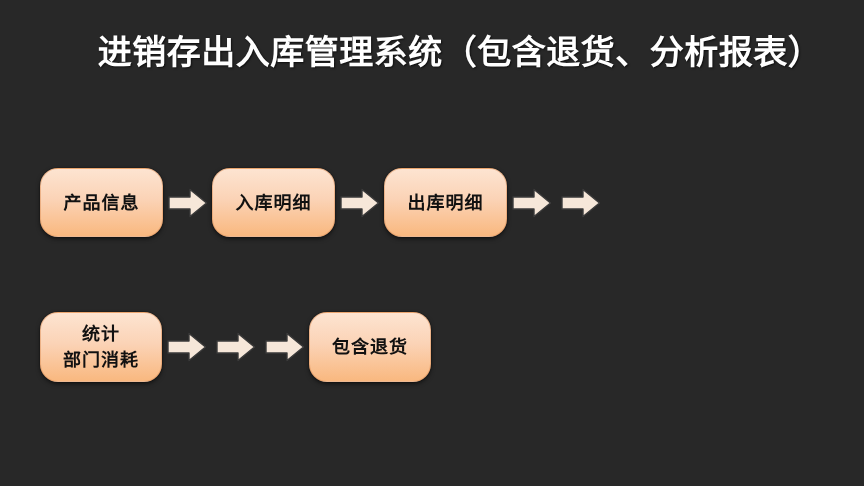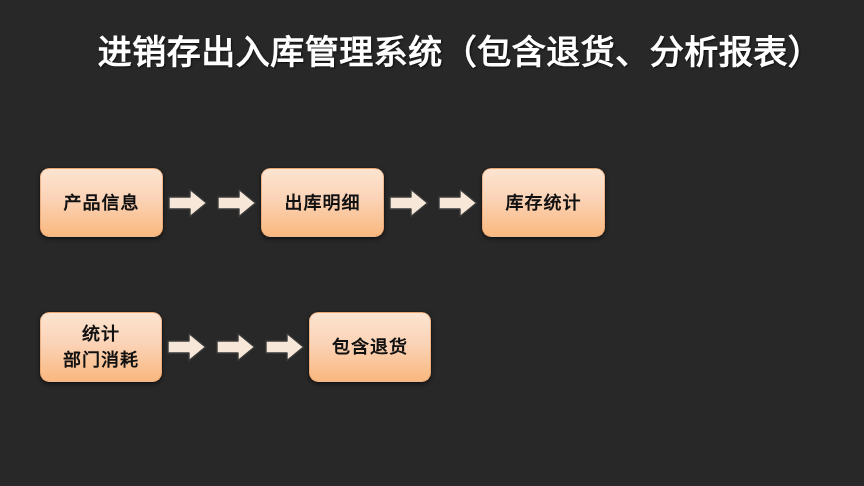--- a/index.html
+++ b/index.html
@@ -48,21 +48,21 @@
     align-items: center;
     left: 40px;
   }
   #row-1 { top: 168px; }
   #row-2 { top: 312px; }
 
   
   .node {
     box-sizing: border-box;
     background: linear-gradient(to bottom, #fde4d1 0%, #fbd3b6 45%, #f9b87f 100%);
-    border-radius: 9px;
+    border-radius: 18px;
     border: 1px solid rgba(224,150,95,0.55);
     box-shadow: 0 2px 4px rgba(0,0,0,0.55), 0 0 0 1px rgba(0,0,0,0.10);
     color: #111111;
     font-size: 18px;
     font-weight: bold;
     display: flex;
     align-items: center;
     justify-content: center;
     text-align: center;
     letter-spacing: 1px;
@@ -97,20 +97,23 @@
     <div class="node">
       <span class="label-line">产品信息</span>
     </div>
 
     <div class="arrow">
       <svg width="40" height="30" viewBox="0 0 40 30" aria-hidden="true">
         <path d="M1,9 L22,9 L22,1.5 L38.5,15 L22,28.5 L22,21 L1,21 Z" fill="#f6e7d9" stroke="#3a3a3a" stroke-width="1.4" stroke-linejoin="round"></path>
       </svg>
     </div>
 
+    <div class="node">
+      <span class="label-line">入库明细</span>
+    </div>
 
     <div class="arrow">
       <svg width="40" height="30" viewBox="0 0 40 30" aria-hidden="true">
         <path d="M1,9 L22,9 L22,1.5 L38.5,15 L22,28.5 L22,21 L1,21 Z" fill="#f6e7d9" stroke="#3a3a3a" stroke-width="1.4" stroke-linejoin="round"></path>
       </svg>
     </div>
 
     <div class="node">
       <span class="label-line">出库明细</span>
     </div>
@@ -121,23 +124,20 @@
       </svg>
     </div>
 
 
     <div class="arrow">
       <svg width="40" height="30" viewBox="0 0 40 30" aria-hidden="true">
         <path d="M1,9 L22,9 L22,1.5 L38.5,15 L22,28.5 L22,21 L1,21 Z" fill="#f6e7d9" stroke="#3a3a3a" stroke-width="1.4" stroke-linejoin="round"></path>
       </svg>
     </div>
 
-    <div class="node">
-      <span class="label-line">库存统计</span>
-    </div>
 
   </div>
 
   <div class="row" id="row-2">
 
     <div class="node">
       <div>
         <span class="label-line">统计</span>
         <span class="label-line">部门消耗</span>
       </div>

